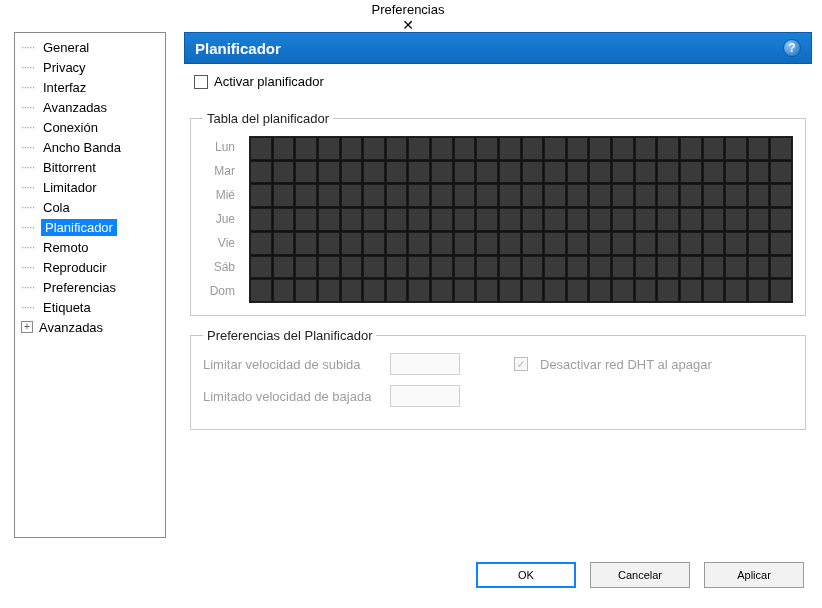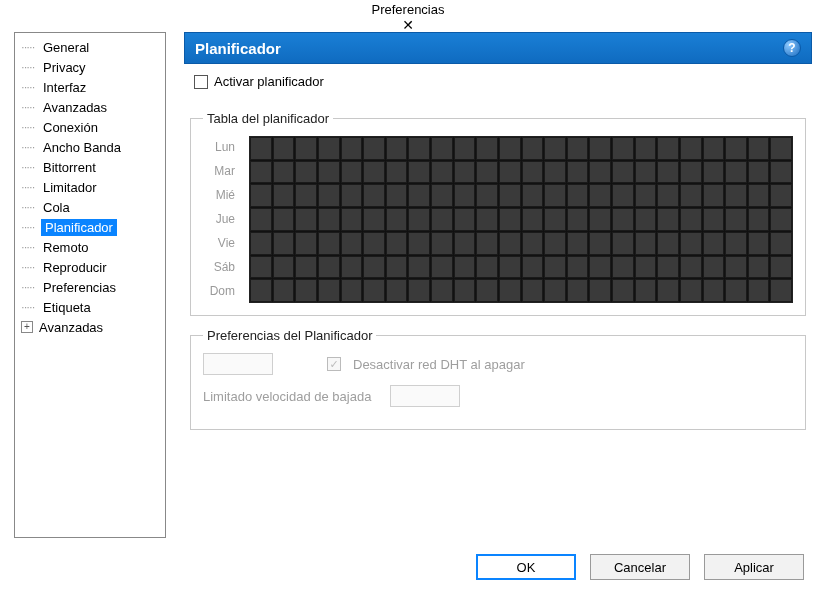--- a/index.html
+++ b/index.html
@@ -184,21 +184,22 @@
     gap: 14px;
     padding: 12px 18px 12px 0;
   }
   .btn {
     min-width: 100px;
     height: 26px;
     border: 1px solid #9a9a9a;
     background: #f2f2f2;
     cursor: pointer;
     font-family: inherit;
-    font-size: 13px;
+    font-size: 11px;
+    margin-top: 8px;
   }
   .btn.primary {
     border: 2px solid #0a84ff;
     background: #fff;
   }
 </style>
 </head>
 <body>
 
 <div class="titlebar">
@@ -463,20 +464,21 @@
               <div class="cell"></div>
               <div class="cell"></div>
               <div class="cell"></div>
             </div>
         </div>
       </fieldset>
 
       <fieldset>
         <legend>Preferencias del Planificador</legend>
         <div class="pref-row">
+          <span class="lbl">Limitar velocidad de subida</span>
           <input class="num-input" disabled="" value="" style="">
           <span style="width:30px"></span>
           <span class="chk disabled">✓</span>
           <span>Desactivar red DHT al apagar</span>
         </div>
         <div class="pref-row">
           <span class="lbl">Limitado velocidad de bajada</span>
           <input class="num-input" disabled="" value="" style="">
         </div>
       </fieldset>

